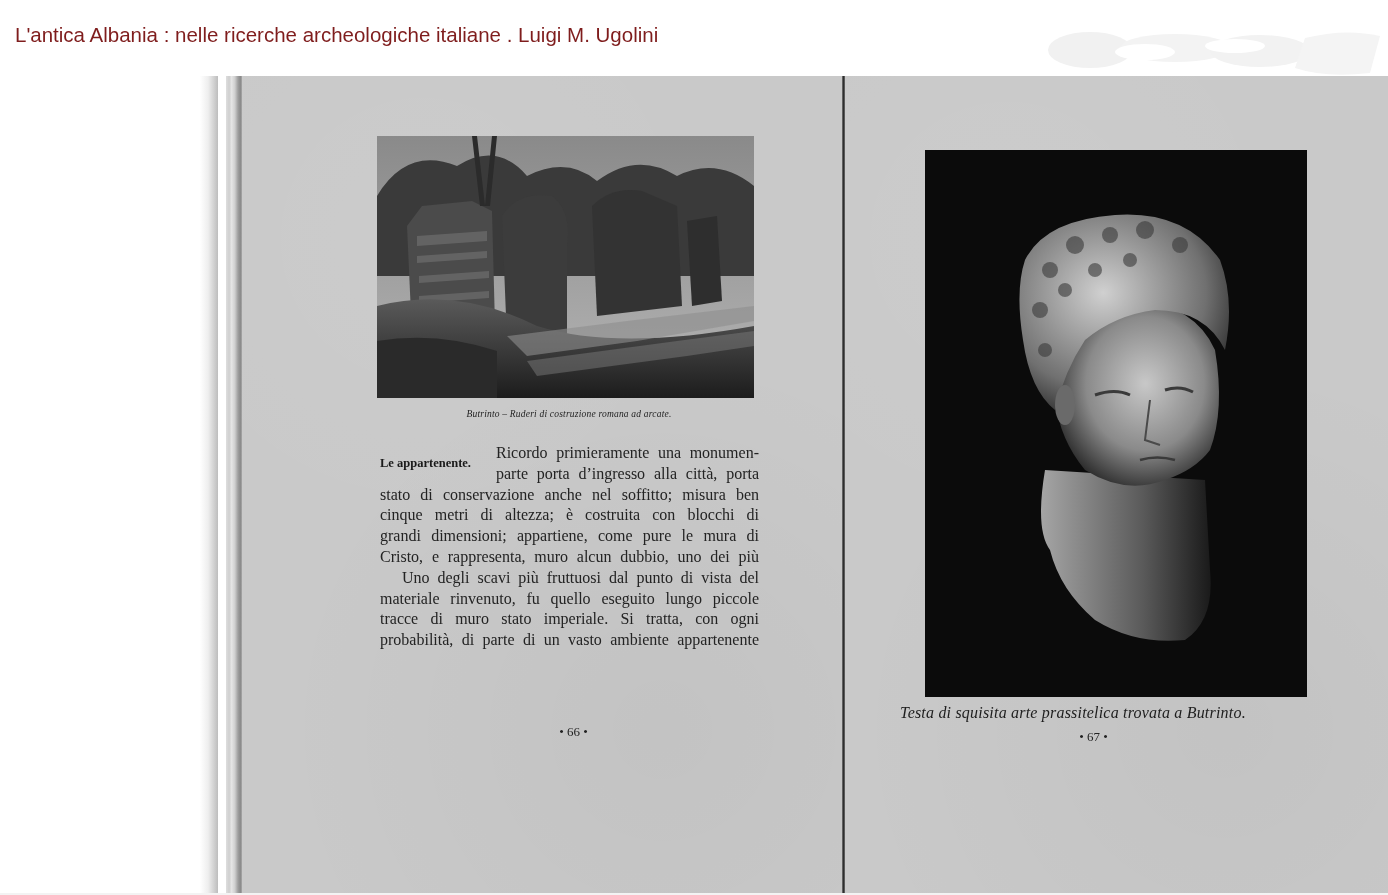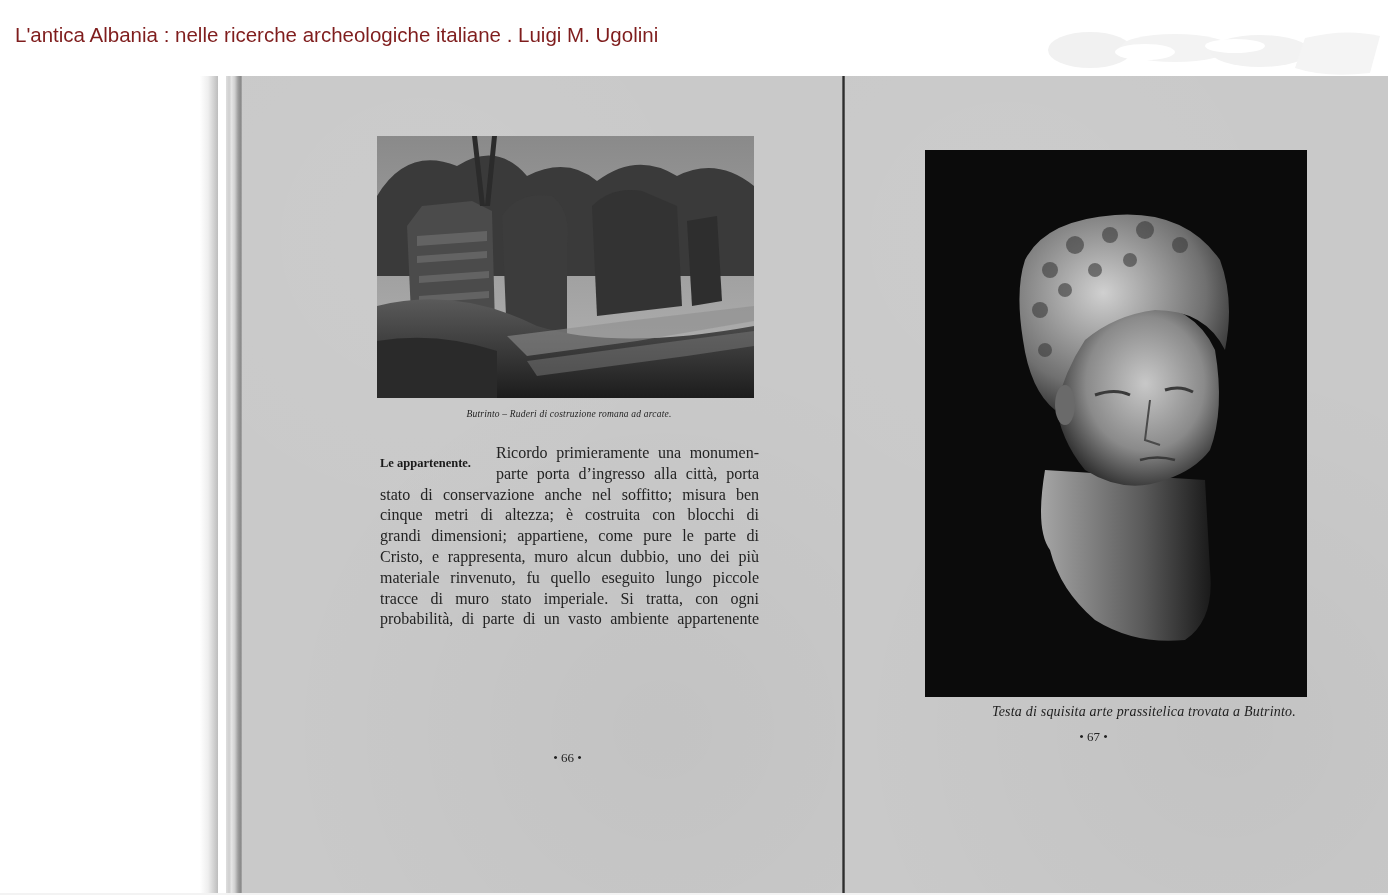--- a/index.html
+++ b/index.html
@@ -77,28 +77,28 @@
     }
     .line { display: block; white-space: nowrap; text-align: justify; text-align-last: justify; height: 20.8px; }
     .line.last { text-align-last: left; }
     .line.indent-note { padding-left: 116px; }
     .line.indent-para { padding-left: 22px; }
 
     .page-num {
       position: absolute; font-family: "Liberation Serif", serif; font-size: 13px;
       color: #222; white-space: nowrap; text-align: center;
     }
-    .page-num-left { left: 0; width: 601px; top: 648px; padding-left: 50px; margin-top: 26px; }
+    .page-num-left { left: 6px; width: 601px; top: 648px; padding-left: 50px; }
 
     
     .bust-photo {
       position: absolute; left: 80px; top: 74px; width: 382px; height: 547px;
       background: #0b0b0b; overflow: hidden;
     }
-    .caption-right { left: 0; width: 543px; top: 628px; text-align: center; padding-left: 55px; font-size: 14px; }
+    .caption-right { left: 0; width: 543px; top: 628px; padding-left: 55px; font-size: 16px; }
     .page-num-right { left: 0; width: 442px; top: 653px; padding-left: 55px; }
   </style>
 </head>
 <body>
 
 <div class="title-bar">
   <div class="title-text">L'antica Albania : nelle ricerche archeologiche italiane . Luigi M. Ugolini</div>
   <svg class="smudge" viewBox="0 0 343 60" xmlns="http://www.w3.org/2000/svg">
     <ellipse cx="45" cy="32" rx="42" ry="18" fill="#f1f1f1"></ellipse>
     <ellipse cx="130" cy="30" rx="55" ry="14" fill="#f3f3f3"></ellipse>
@@ -147,22 +147,23 @@
     </div>
     <div class="caption caption-left">Butrinto – Ruderi di costruzione romana ad arcate.</div>
 
     <div class="sidenote">Le appartenente.</div>
 
     <div class="body-text">
       <span class="line indent-note">Ricordo primieramente una monumen-</span>
       <span class="line indent-note">parte porta d’ingresso alla città, porta</span>
       <span class="line">stato di conservazione anche nel soffitto; misura ben</span>
       <span class="line">cinque metri di altezza; è costruita con blocchi di</span>
-      <span class="line">grandi dimensioni; appartiene, come pure le parte di</span>
+      <span class="line">grandi dimensioni; appartiene, come pure le mura di</span>
       <span class="line">Cristo, e rappresenta, muro alcun dubbio, uno dei più</span>
+      <span class="line indent-para">Uno degli scavi più fruttuosi dal punto di vista del</span>
       <span class="line">materiale rinvenuto, fu quello eseguito lungo piccole</span>
       <span class="line">tracce di muro stato imperiale. Si tratta, con ogni</span>
       <span class="line">probabilità, di parte di un vasto ambiente appartenente</span>
     </div>
 
     <div class="page-num page-num-left">• 66 •</div>
   </div>
 
   <div class="gutter"></div>
 

